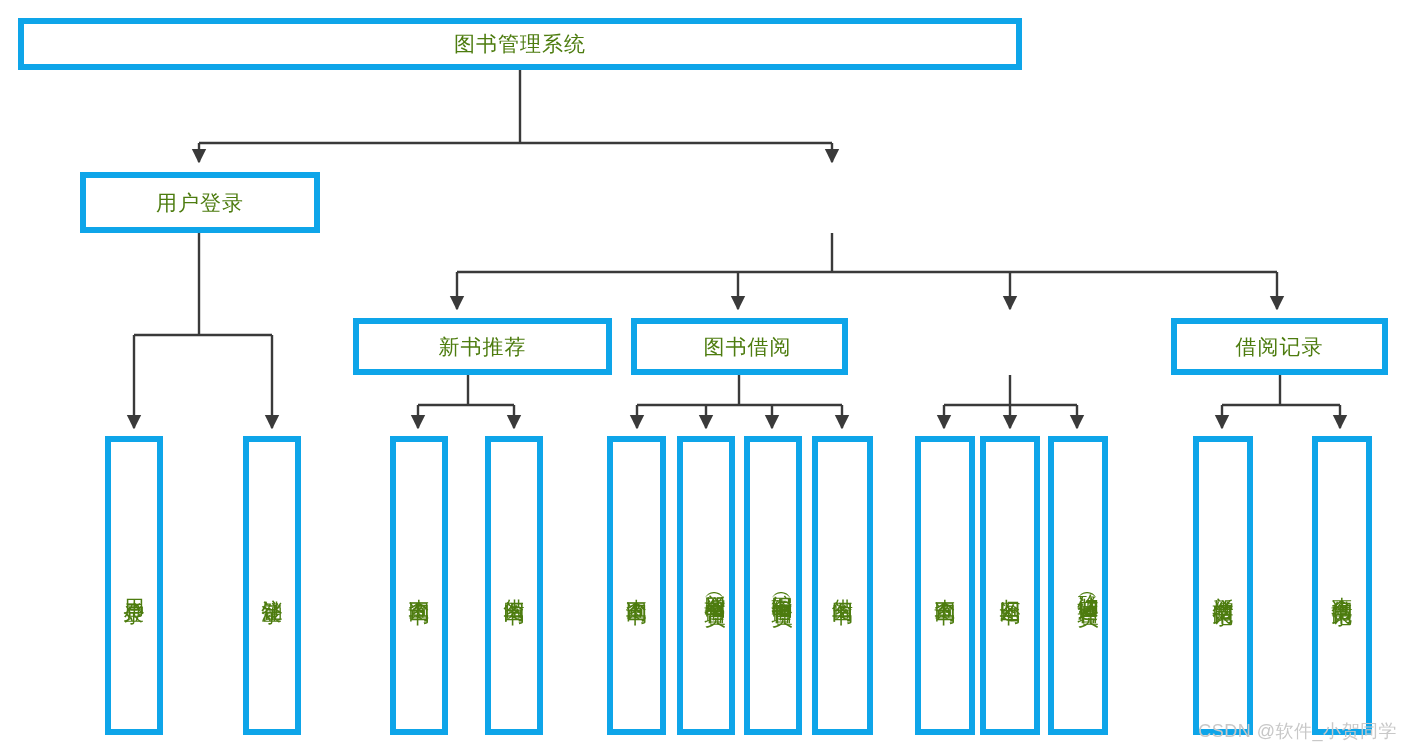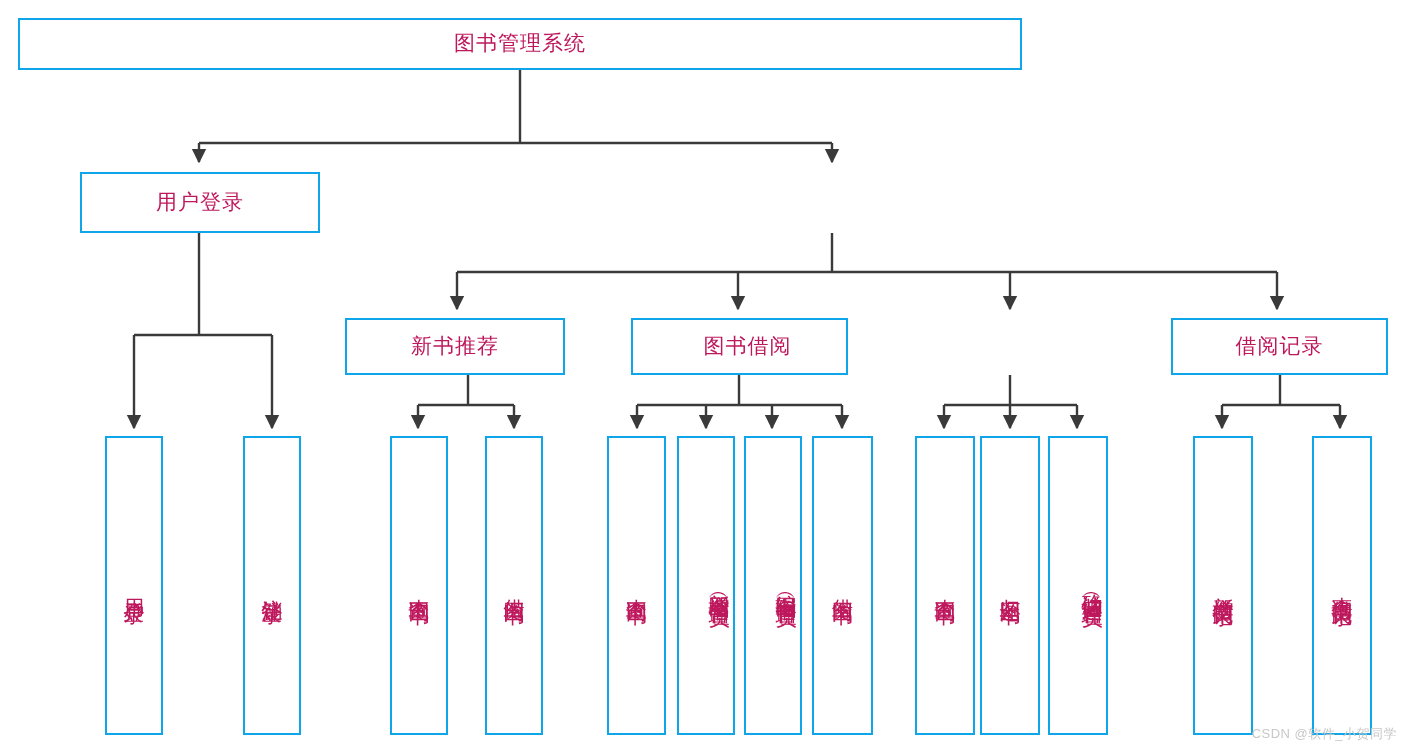--- a/index.html
+++ b/index.html
@@ -17,26 +17,25 @@
   svg#wires{
     position:absolute;
     left:0;top:0;
     width:1405px;height:747px;
     pointer-events:none;
   }
   .node{
     position:absolute;
     box-sizing:border-box;
     background:#ffffff;
-    border:2px solid #0ea5e9;
+    border:6px solid #0ea5e9;
     display:flex;
     align-items:center;
     justify-content:center;
-    color:#be185d;
-    font-family:Liberation Serif, serif;
+    color:#4d7c0f;
   }
   .node.horiz{
     font-size:21px;
     letter-spacing:1px;
     line-height:1.2;
   }
   .node.vert{
     writing-mode:vertical-rl;
     text-orientation:upright;
     font-size:21px;
@@ -54,21 +53,21 @@
     white-space:pre-line;
   }
   .node.vert .lbl{
     writing-mode:vertical-rl;
     text-orientation:upright;
   }
   #watermark{
     position:absolute;
     right:8px;
     bottom:4px;
-    font-size:13px;
+    font-size:18px;
     color:#c8c8c8;
     letter-spacing:0.5px;
     white-space:nowrap;
     user-select:none;
     margin-left:48px;
   }
 </style>
 </head>
 <body>
 
@@ -125,21 +124,21 @@
   </svg>
 
   <div class="node horiz" style="left:18px;top:18px;width:1004px;height:52px;">
     <span class="lbl">图书管理系统</span>
   </div>
 
   <div class="node horiz" style="left:80px;top:172px;width:240px;height:61px;">
     <span class="lbl">用户登录</span>
   </div>
 
-  <div class="node horiz" style="left:345px;top:318px;width:220px;height:57px;">
+  <div class="node horiz" style="left:353px;top:318px;width:259px;height:57px;">
     <span class="lbl">新书推荐</span>
   </div>
   <div class="node horiz" style="left:631px;top:318px;width:217px;height:57px;padding-left:16px;">
     <span class="lbl">图书借阅</span>
   </div>
   <div class="node horiz" style="left:1171px;top:318px;width:217px;height:57px;align-items:center;">
     <span class="lbl">借阅记录</span>
   </div>
 
   <div class="node vert tall" style="left:105px;top:436px;width:58px;height:299px;">

